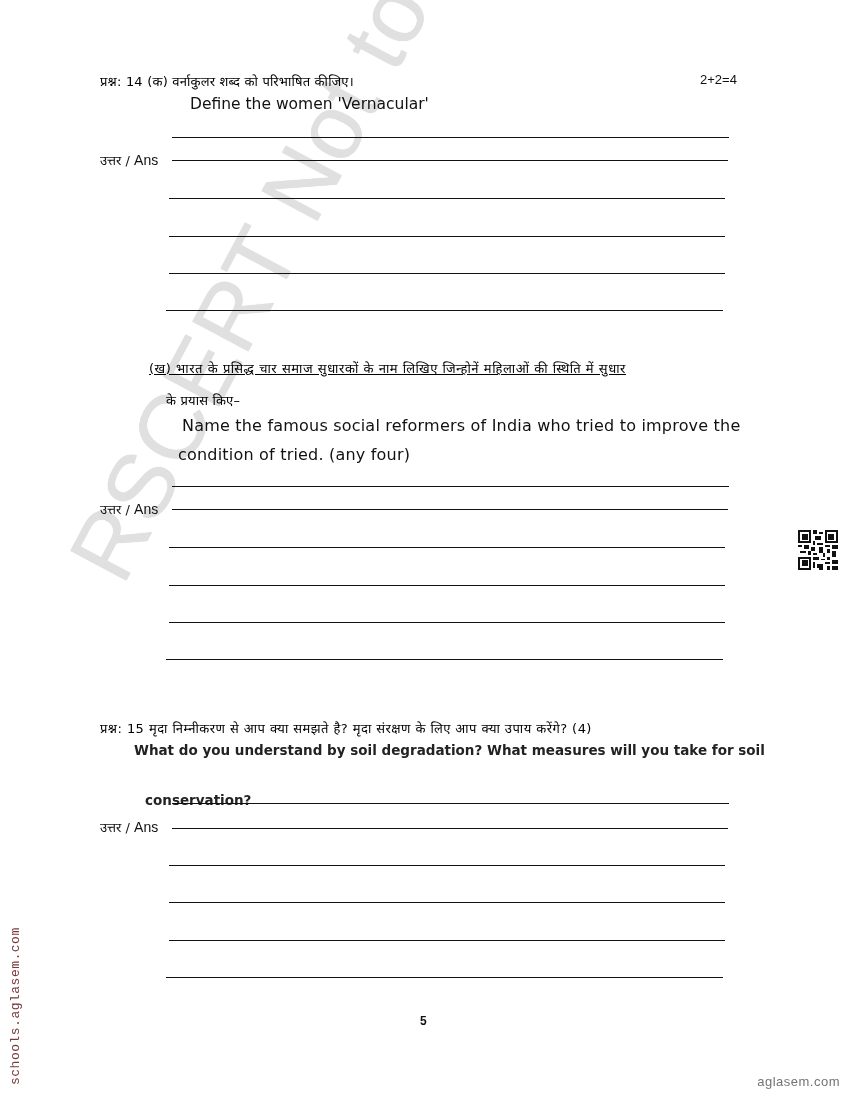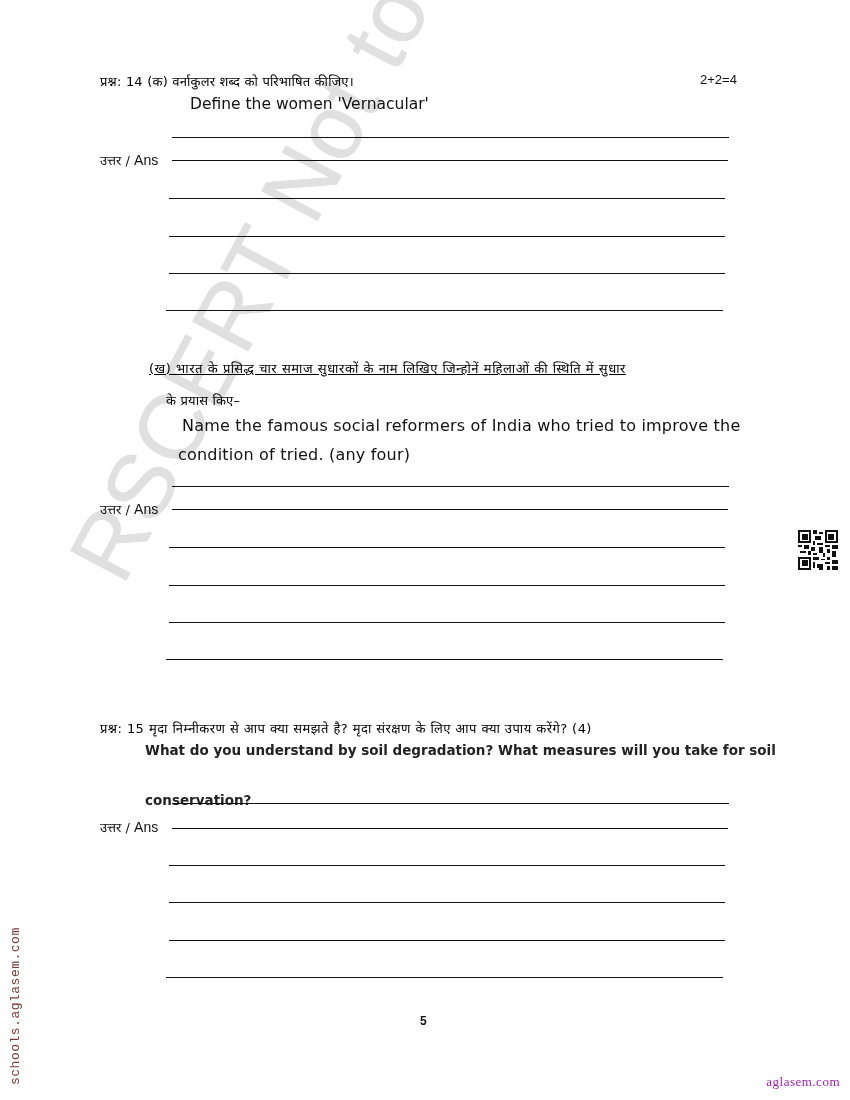--- a/index.html
+++ b/index.html
@@ -25,22 +25,22 @@
     }
     .content { position: relative; z-index: 1; }
     .side-url {
       position: absolute; left: 8px; top: 1085px;
       transform: rotate(-90deg); transform-origin: left top;
       font-family: "Liberation Mono", "DejaVu Sans Mono", monospace;
       font-size: 13px; color: #7a3b3b; white-space: nowrap; letter-spacing: 0.5px;
     }
     .foot-url {
       position: absolute; right: 10px; top: 1074px;
-      font-family: Liberation Serif, serif;
-      font-size: 13px; color: #a21caf; letter-spacing: 0.5px;
+      font-family: Liberation Sans, sans-serif;
+      font-size: 13px; color: #737373; letter-spacing: 0.5px;
     }
     .page-num { position: absolute; left: 420px; top: 1014px; font-family: "Liberation Sans", sans-serif; font-weight: bold; font-size: 12px; }
     .qr { position: absolute; left: 797px; top: 530px; width: 42px; height: 40px; }
   </style>
 </head>
 <body>
 
 <div class="watermark">RSCERT Not to be Republished</div>
 
 <div class="content">
@@ -75,21 +75,21 @@
       <div class="line" style="left:172px; top:509px; width:556px;"></div>
       <div class="line" style="left:169px; top:547px; width:556px;"></div>
       <div class="line" style="left:169px; top:585px; width:556px;"></div>
       <div class="line" style="left:169px; top:622px; width:556px;"></div>
       <div class="line" style="left:166px; top:659px; width:557px;"></div>
     </div>
   </section>
 
   <section>
     <div class="abs hindi" style="left:100px; top:719px; letter-spacing:0.45px;text-align:right;">प्रश्न: 15 मृदा निम्नीकरण से आप क्या समझते है? मृदा संरक्षण के लिए आप क्या उपाय करेंगे? (4)</div>
-    <div class="abs eng-bold" style="left:145px; top:742px;text-align:right;">What do you understand by soil degradation? What measures will you take for soil</div>
+    <div class="abs eng-bold" style="left:134px; top:742px;text-align:right;">What do you understand by soil degradation? What measures will you take for soil</div>
     <div class="abs eng-bold" style="left:145px; top:792px;">conservation?</div>
     <div class="abs ans-label" style="left:100px; top:789px;">
       <span>उत्तर / </span><span class="en">Ans</span>
     </div>
     <div>
       <div class="line" style="left:172px; top:803px; width:557px;"></div>
       <div class="line" style="left:172px; top:828px; width:556px;"></div>
       <div class="line" style="left:169px; top:865px; width:556px;"></div>
       <div class="line" style="left:169px; top:902px; width:556px;"></div>
       <div class="line" style="left:169px; top:940px; width:556px;"></div>

